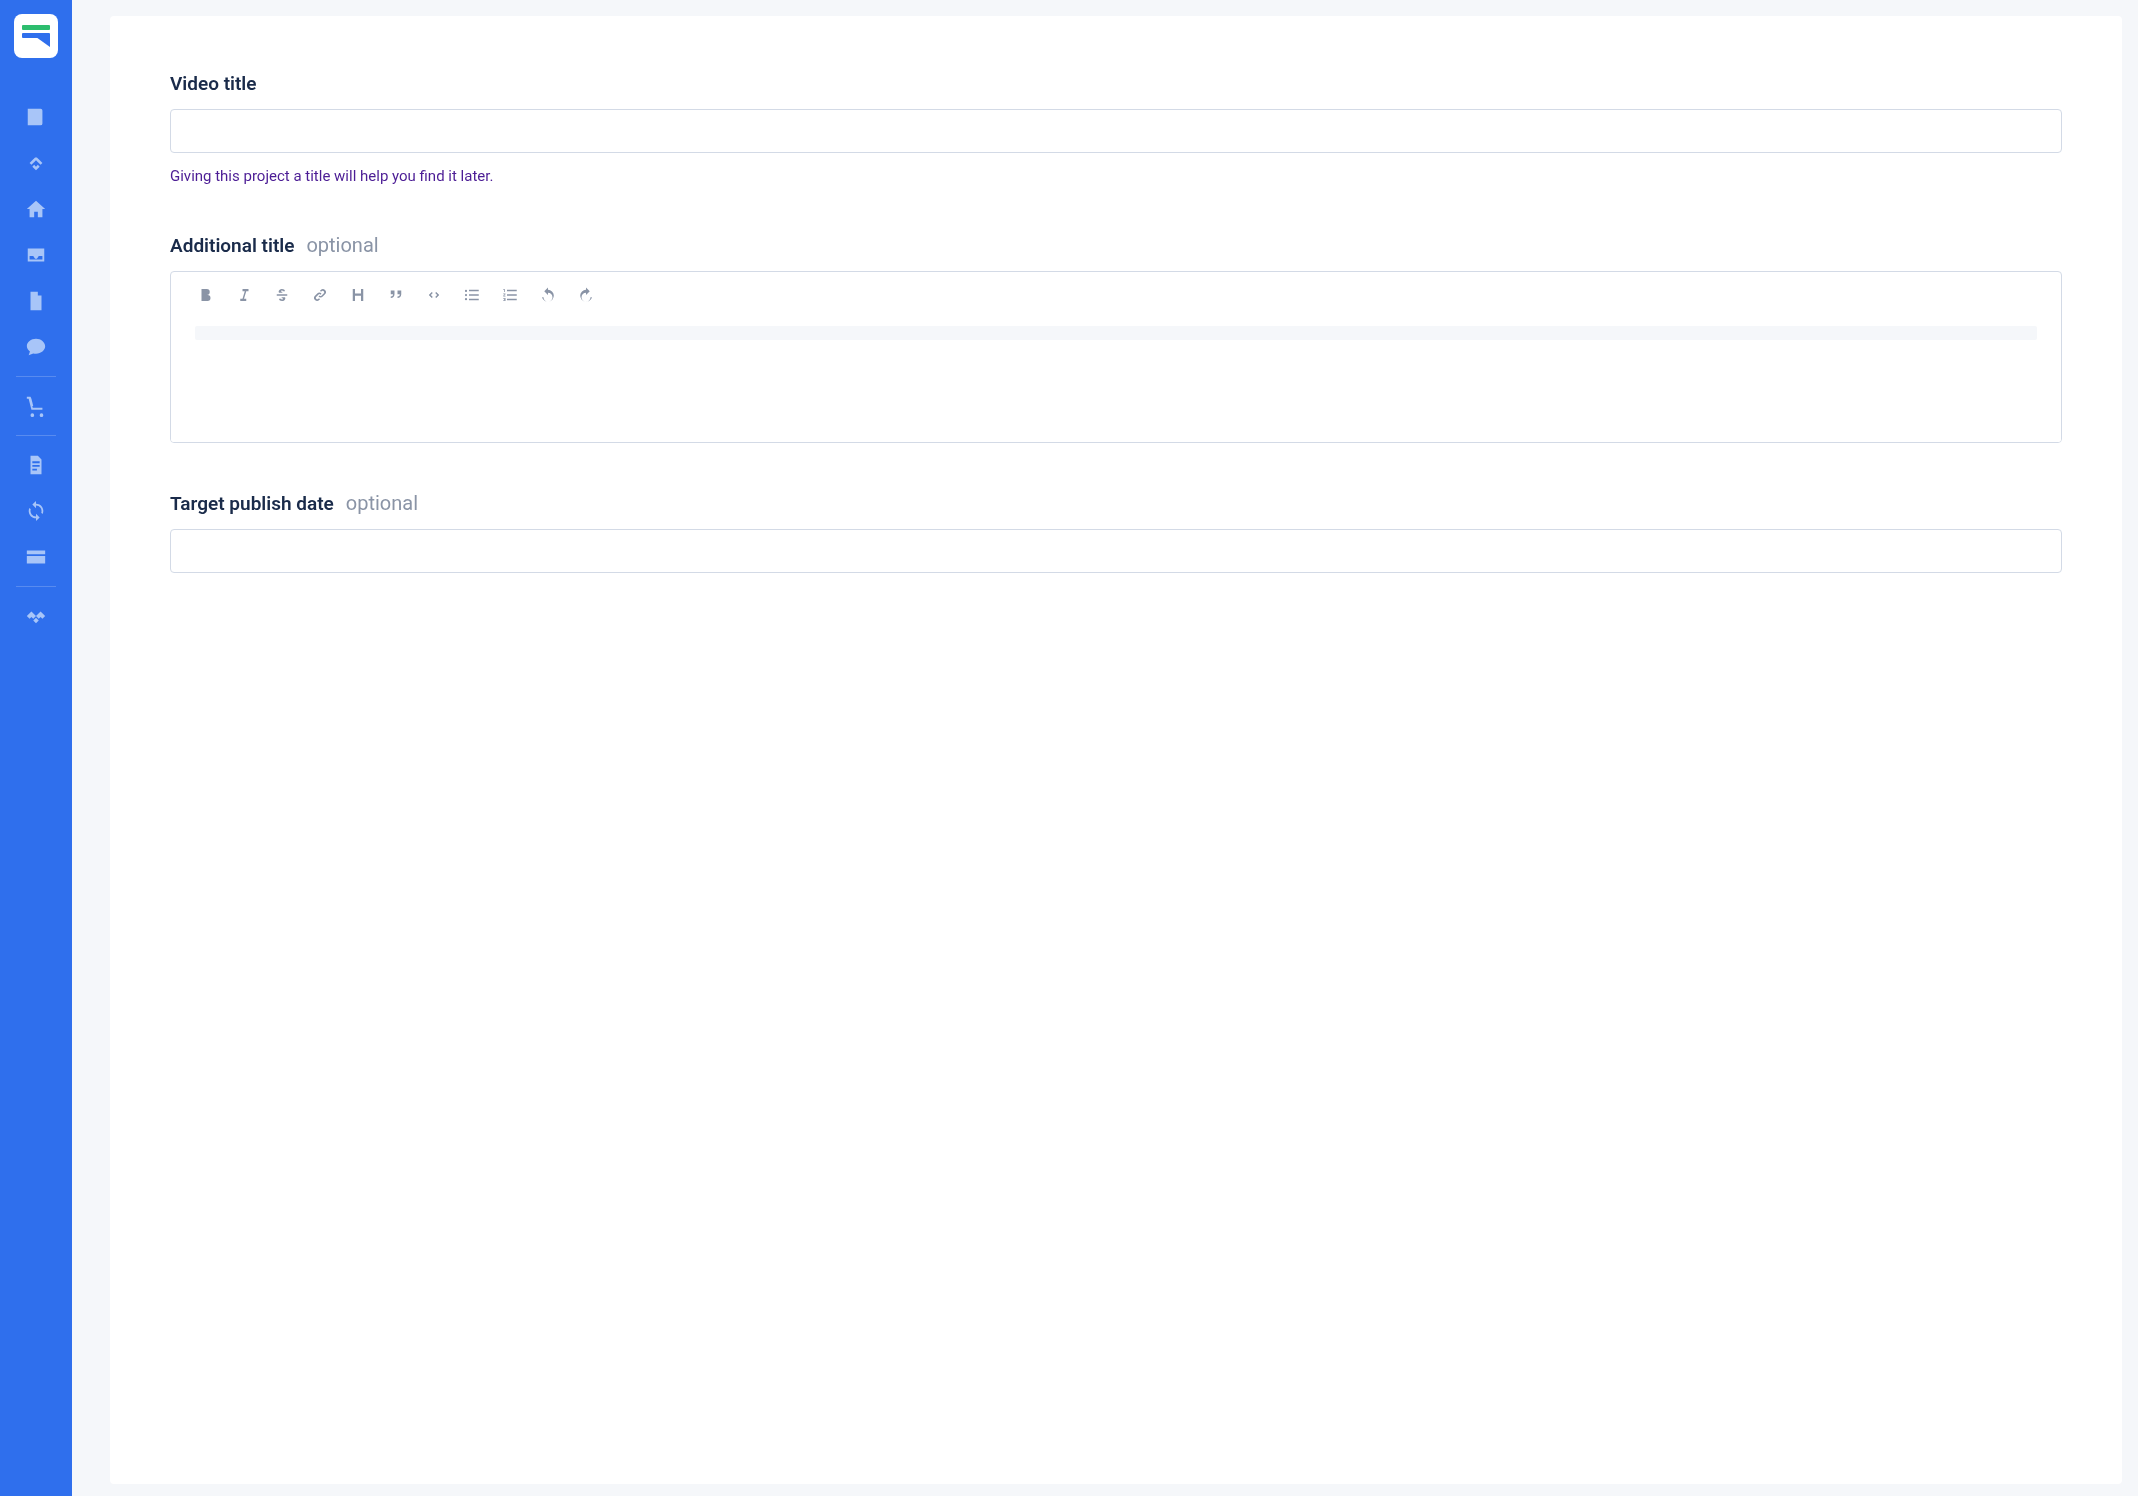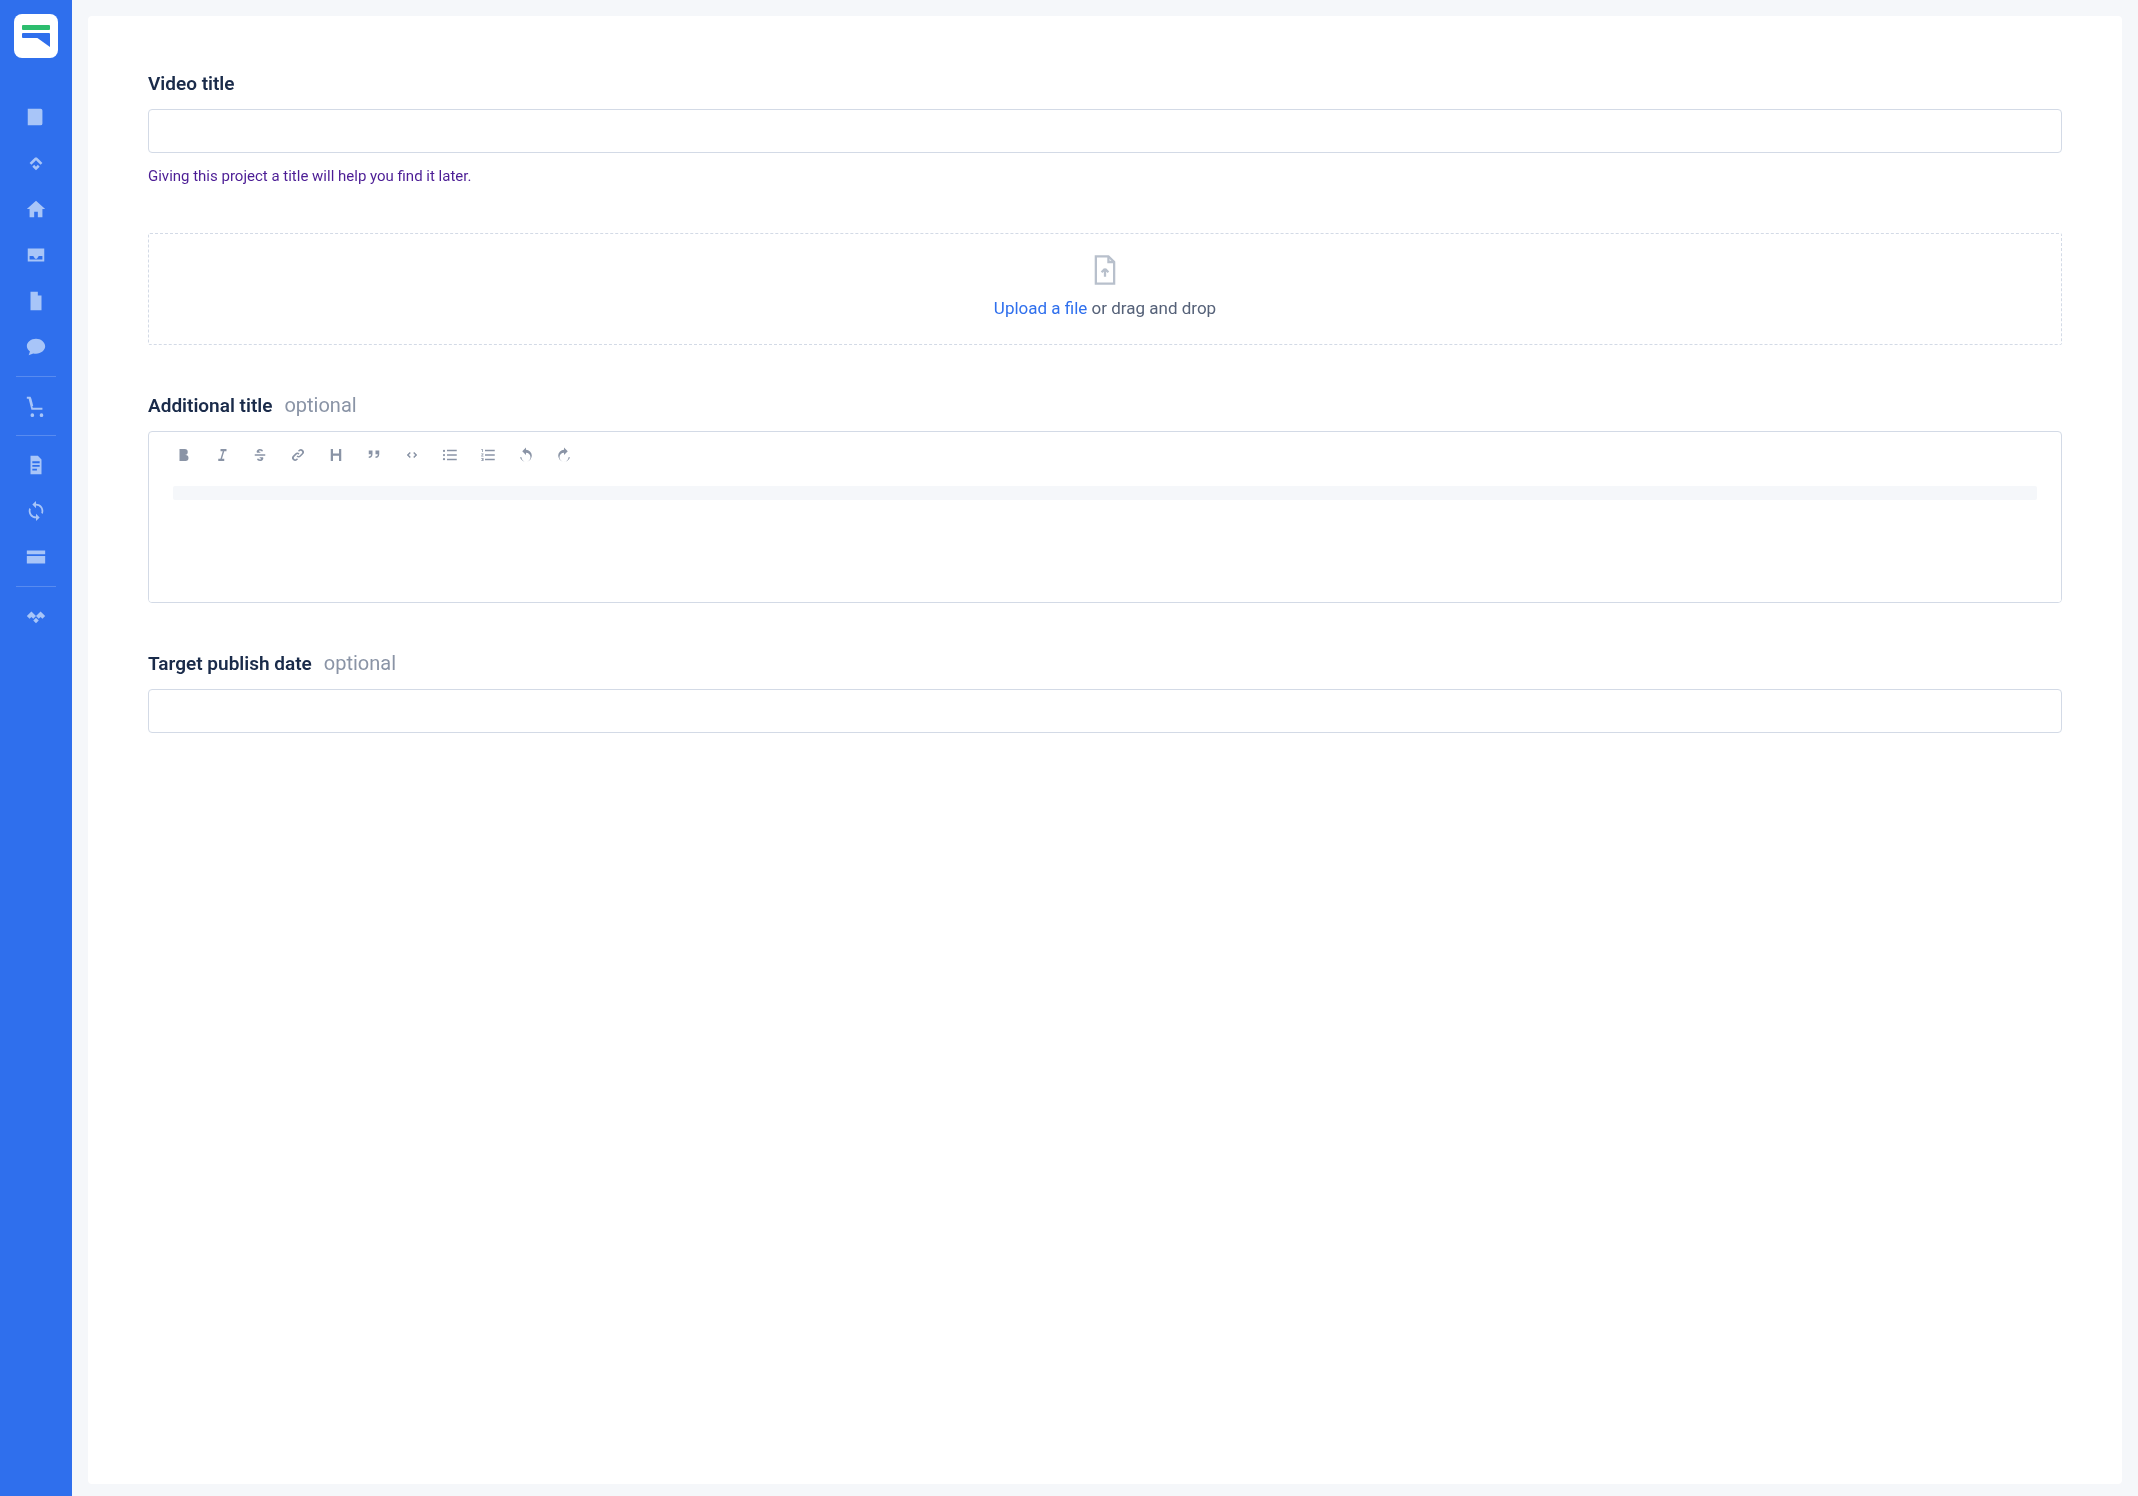--- a/index.html
+++ b/index.html
@@ -54,20 +54,21 @@
       width: 40px;
       height: 1px;
       background: rgba(255,255,255,0.2);
       margin: 6px 0;
     }
     .main {
       flex: 1;
       display: flex;
       flex-direction: row;
       padding: 0 16px 12px 16px;
+      margin-left: 22px;
     }
     .card {
       background: #fff;
       margin-top: 16px;
       border-radius: 4px;
       padding: 56px 60px 70px 60px;
       flex: 1;
     }
     .field { margin-bottom: 48px; }
     .label-row { display:flex; align-items:baseline; gap:12px; margin-bottom: 14px;}
@@ -238,30 +239,20 @@
 
       <div class="field">
         <div class="label-row">
           <label class="label">Video title</label>
         </div>
         <input type="text" class="text-input" value="" style="">
         <div class="helper">Giving this project a title will help you find it later.</div>
       </div>
 
       <div class="field">
-        <div class="dropzone">
-          <svg viewBox="0 0 24 28">
-            <path d="M4 2h11l5 5v19H4V2z" stroke="#b8c0cc" fill="none"></path>
-            <path d="M15 2v5h5" stroke="#b8c0cc" fill="none"></path>
-            <path d="M12 20v-7m0 0l-3 3m3-3l3 3" stroke="#b8c0cc" fill="none"></path>
-          </svg>
-          <div class="drop-text">
-            <span class="link">Upload a file</span><span> or drag and drop</span>
-          </div>
-        </div>
       </div>
 
       <div class="field">
         <div class="label-row">
           <label class="label">Additional title</label>
           <span class="optional">optional</span>
         </div>
         <div class="editor-box">
           <div class="toolbar">
             <span class="tool-btn">

